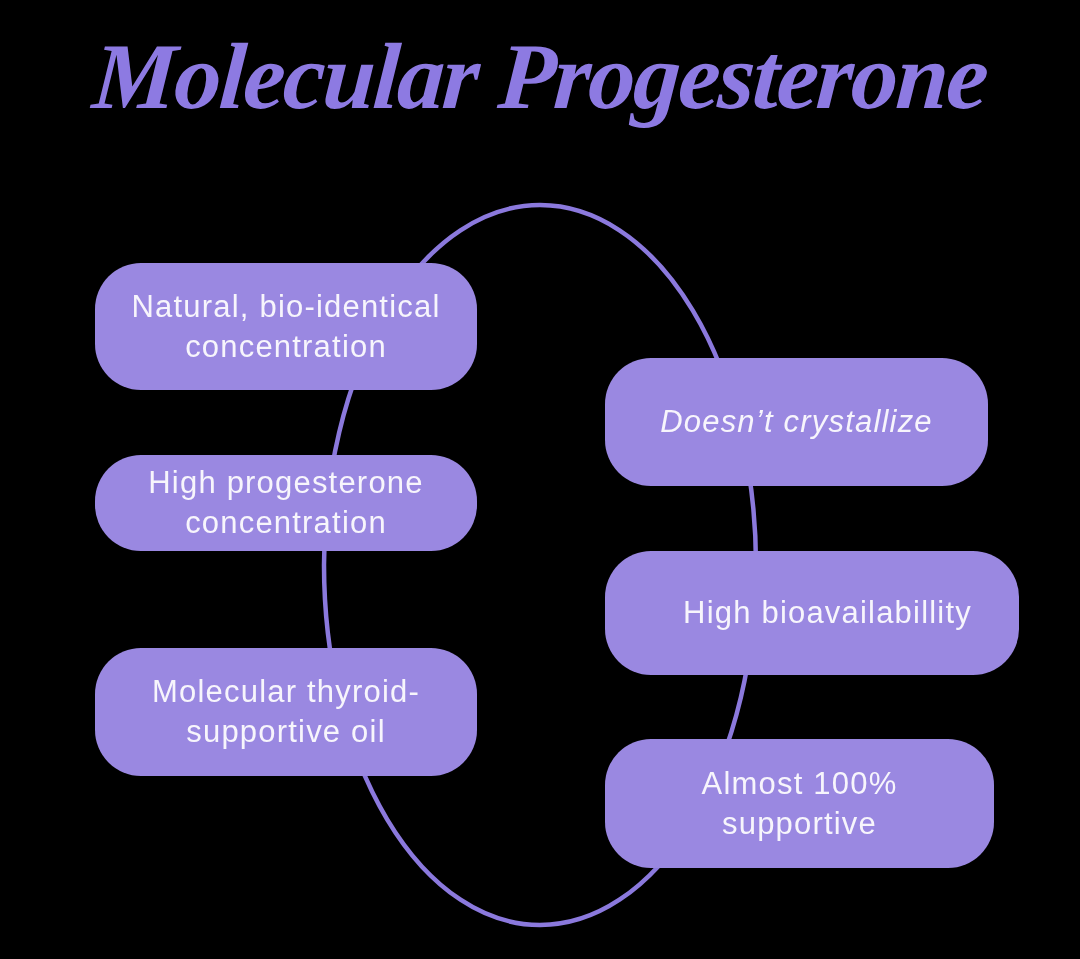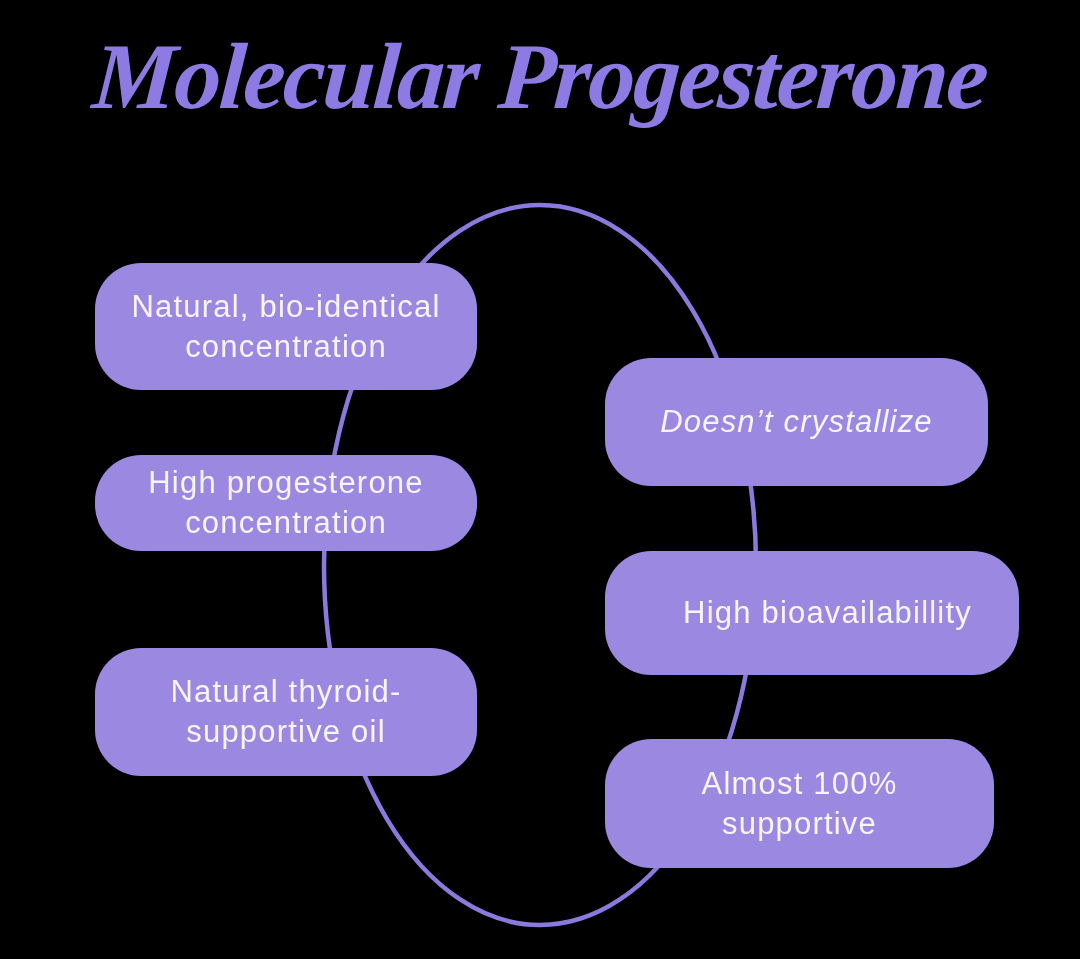--- a/index.html
+++ b/index.html
@@ -80,21 +80,21 @@
     <div class="line">Natural, bio-identical</div>
     <div class="line">concentration</div>
   </div>
 
   <div class="node l2">
     <div class="line">High progesterone</div>
     <div class="line">concentration</div>
   </div>
 
   <div class="node l3">
-    <div class="line">Natural thyroid-</div>
+    <div class="line">Molecular thyroid-</div>
     <div class="line">supportive oil</div>
   </div>
 
   <div class="node r1">
     <div class="line">Doesn’t crystallize</div>
   </div>
 
   <div class="node r2">
     <div class="line">High bioavailabillity</div>
   </div>

